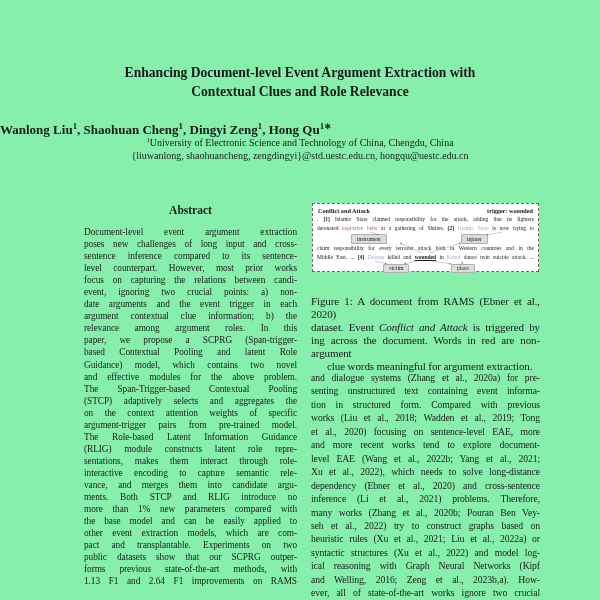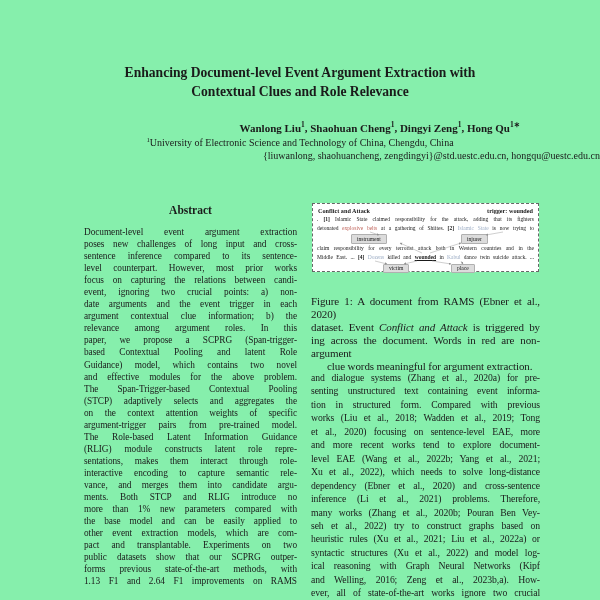--- a/index.html
+++ b/index.html
@@ -9,24 +9,24 @@
   }
   .b{font-weight:bold}
   .i{font-style:italic}
   .u{text-decoration:underline}
   .sup{vertical-align:super;font-size:68%;line-height:0}
   .c-red{color:#c0655c}
   .c-blue{color:#9fafc6}
 
   .title{position:absolute;top:64px;left:0;width:600px;text-align:center;
          font-size:13.6px;font-weight:bold;line-height:18.5px;}
-  .authors{position:absolute;top:122px;left:0;width:520px;text-align:right;
-         font-size:11px;font-weight:bold;}
+  .authors{position:absolute;top:122px;left:0;width:520px;text-align:left;
+         font-size:13px;font-weight:bold;}
   .affil{position:absolute;top:137px;left:0;width:600px;text-align:center;font-size:10px;}
-  .emails{position:absolute;top:150px;left:0;width:600px;text-align:right;font-size:10px;}
+  .emails{position:absolute;top:150px;left:0;width:600px;text-align:center;font-size:10px;}
 
   .leftcol{position:absolute;left:84px;top:204px;width:213px;}
   .abs-head{text-align:center;font-weight:bold;font-size:11.5px;margin:0 0 10px 0;}
   .abs-body .tline{font-size:9.3px;line-height:12.05px;text-align:justify;
                    text-align-last:justify;letter-spacing:-0.05px;}
 
   .figbox{position:absolute;left:312px;top:203px;width:227px;height:69px;
           border:1px dashed #666;box-sizing:border-box;background:#fff;}
   .fig-head{position:absolute;left:5px;right:5px;top:3px;display:flex;
             justify-content:space-between;font-size:6.2px;font-weight:bold;}

